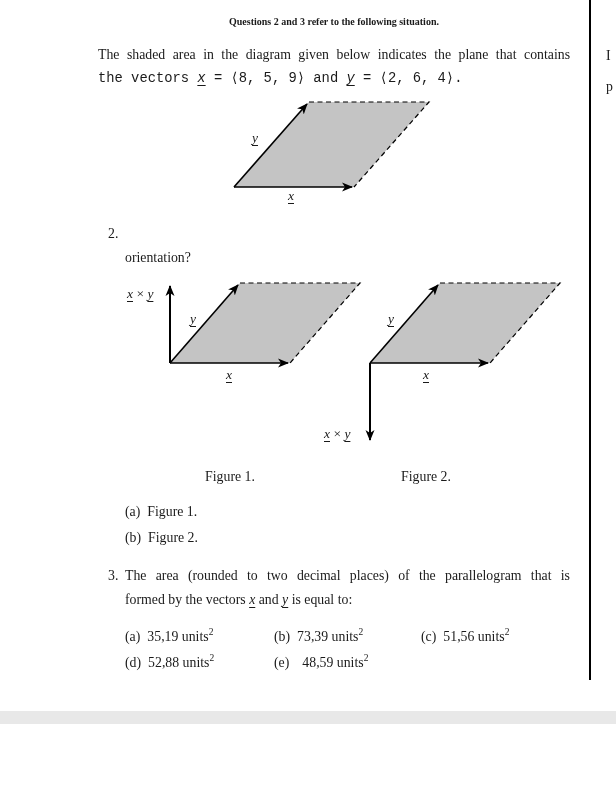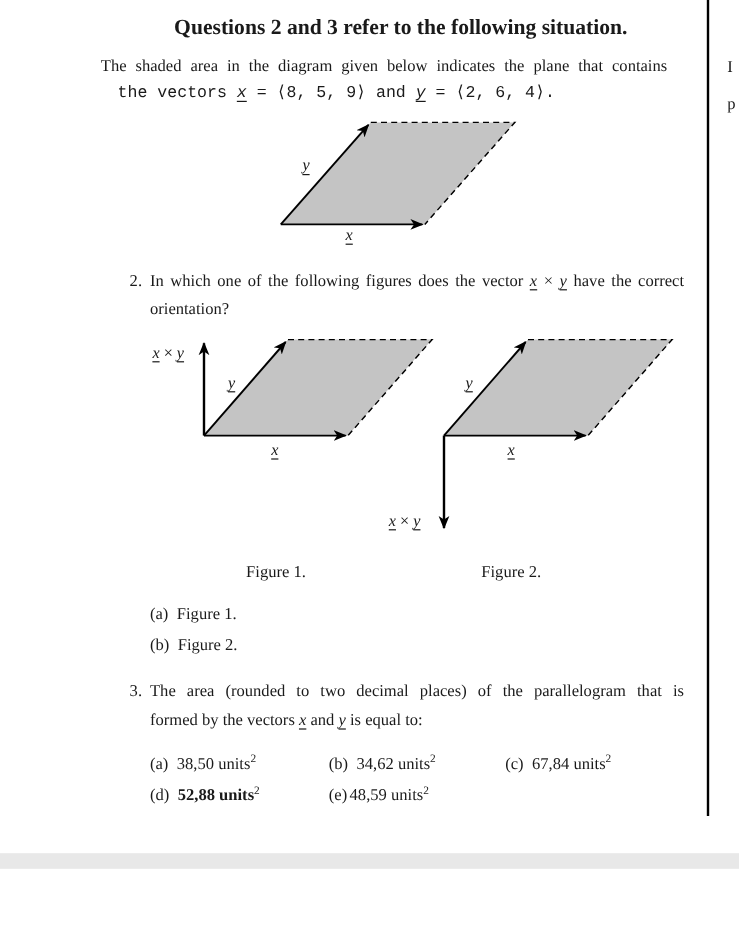--- a/index.html
+++ b/index.html
@@ -4,60 +4,59 @@
 <style>
   html, body { margin: 0; padding: 0; }
   body {
     width: 616px; height: 786px;
     background: #ffffff;
     font-family: "Liberation Serif", "DejaVu Serif", serif;
     color: #1a1a1a;
   }
   .page { position: relative; width: 616px; height: 786px; background: #fff; overflow: hidden; }
   .abs { position: absolute; }
-  .title { font-weight: bold; font-size: 18px; line-height: 18px; }
+  .title { font-weight: bold; font-size: 10px; line-height: 18px; }
   .bt { font-size: 13.8px; line-height: 18px; }
   .nw { white-space: nowrap; }
   .just { text-align: justify; text-align-last: justify; }
   .uvar { font-style: italic; text-decoration: underline; text-underline-offset: 2.5px; }
   .lbl { position: absolute; font-size: 13.5px; line-height: 15px; white-space: nowrap; }
   sup { font-size: 9.5px; vertical-align: super; line-height: 0; }
   .caption { font-size: 13.8px; text-align: center; }
   .vrule { background: #000; }
   .pagebar { background: #e8e8e8; }
   svg { display: block; }
 </style>
 </head>
 <body>
 
 <div class="page">
 
   <div class="abs title" style="left:98px; top:13px; width:472px; text-align:center;">Questions 2 and 3 refer to the following situation.</div>
 
-  <div class="abs bt just" style="left:84px; top:46px; width:472px;">The shaded area in the diagram given below indicates the plane that contains</div>
+  <div class="abs bt just" style="left:98px; top:46px; width:472px;">The shaded area in the diagram given below indicates the plane that contains</div>
   <div class="abs bt nw" style="left:98px; top:70px;font-family:Liberation Mono, monospace;"><span>the vectors </span><span class="uvar">x</span><span> = ⟨8, 5, 9⟩ and </span><span class="uvar">y</span><span> = ⟨2, 6, 4⟩.</span></div>
 
   <div class="abs" style="left:230px; top:98px; width:210px; height:110px;">
     <svg width="210" height="100" viewBox="0 0 210 100">
       <defs>
         <marker id="ah-main" markerWidth="12" markerHeight="10" refX="10" refY="5" orient="auto" markerUnits="userSpaceOnUse">
           <path d="M0,0.5 L11,5 L0,9.5 L3,5 Z" fill="#000"></path>
         </marker>
       </defs>
       <polygon points="4,89 124,89 199,4 79,4" fill="#c4c4c4"></polygon>
       <path d="M79,4 L199,4 L124,89" fill="none" stroke="#000" stroke-width="1.2" stroke-dasharray="5 3.5"></path>
       <line x1="4" y1="89" x2="122" y2="89" stroke="#000" stroke-width="1.6" marker-end="url(#ah-main)"></line>
       <line x1="4" y1="89" x2="77" y2="6" stroke="#000" stroke-width="1.6" marker-end="url(#ah-main)"></line>
     </svg>
     <span class="lbl uvar" style="left:22px; top:32px;">y</span>
     <span class="lbl uvar" style="left:58px; top:90px;">x</span>
   </div>
 
   <div class="abs bt" style="left:108px; top:225px;">2.</div>
-  <div class="abs bt just" style="left:125px; top:225px; width:445px;"><span>In which one of the following figures does the vector </span><span class="uvar">x</span><span> × </span><span class="uvar">y</span><span> have the correct</span></div>
   <div class="abs bt nw" style="left:125px; top:249px;font-family:Liberation Serif, serif;">orientation?</div>
 
   <div class="abs" style="left:120px; top:278px; width:250px; height:175px;">
     <svg width="250" height="175" viewBox="0 0 250 175">
       <defs>
         <marker id="ah-f1" markerWidth="12" markerHeight="10" refX="10" refY="5" orient="auto" markerUnits="userSpaceOnUse">
           <path d="M0,0.5 L11,5 L0,9.5 L3,5 Z" fill="#000"></path>
         </marker>
       </defs>
       <polygon points="50,85 170,85 240,5 120,5" fill="#c4c4c4"></polygon>
@@ -92,25 +91,25 @@
   <div class="abs caption" style="left:170px; top:469px; width:120px;">Figure 1.</div>
   <div class="abs caption" style="left:366px; top:469px; width:120px;">Figure 2.</div>
 
   <div class="abs bt nw" style="left:125px; top:503px;"><span>(a)</span><span style="margin-left:7px;">Figure 1.</span></div>
   <div class="abs bt nw" style="left:125px; top:529px;"><span>(b)</span><span style="margin-left:7px;">Figure 2.</span></div>
 
   <div class="abs bt" style="left:108px; top:567px;">3.</div>
   <div class="abs bt nw" style="left:125px; top:591px;"><span>formed by the vectors </span><span class="uvar">x</span><span> and </span><span class="uvar">y</span><span> is equal to:</span></div>
   <div class="abs bt just" style="left:125px; top:567px; width:445px;">The area (rounded to two decimal places) of the parallelogram that is</div>
 
-  <div class="abs bt nw" style="left:125px; top:628px;"><span>(a)</span><span style="margin-left:7px;">38,50 units</span><sup>2</sup></div>
-  <div class="abs bt nw" style="left:274px; top:628px;"><span>(b)</span><span style="margin-left:7px;">34,62 units</span><sup>2</sup></div>
-  <div class="abs bt nw" style="left:421px; top:628px;"><span>(c)</span><span style="margin-left:7px;">67,84 units</span><sup>2</sup></div>
-  <div class="abs bt nw" style="left:125px; top:654px;"><span>(d)</span><span style="margin-left:7px;font-weight:bold;">52,88 units</span><sup>2</sup></div>
-  <div class="abs bt nw" style="left:274px; top:654px;"><span>(e)</span><span style="margin-left:2px;">48,59 units</span><sup>2</sup></div>
+  <div class="abs bt nw" style="left:125px; top:628px;"><span>(a)</span><span style="margin-left:7px;">35,19 units</span><sup>2</sup></div>
+  <div class="abs bt nw" style="left:274px; top:628px;"><span>(b)</span><span style="margin-left:7px;">73,39 units</span><sup>2</sup></div>
+  <div class="abs bt nw" style="left:421px; top:628px;"><span>(c)</span><span style="margin-left:7px;">51,56 units</span><sup>2</sup></div>
+  <div class="abs bt nw" style="left:125px; top:654px;"><span>(d)</span><span style="margin-left:7px;">52,88 units</span><sup>2</sup></div>
+  <div class="abs bt nw" style="left:274px; top:654px;"><span>(e)</span><span style="margin-left:13px;">48,59 units</span><sup>2</sup></div>
 
   <div class="abs vrule" style="left:589px; top:0; width:2px; height:680px;"></div>
   <div class="abs bt" style="left:606px; top:47px;">I</div>
   <div class="abs bt" style="left:606px; top:78px;">p</div>
 
   <div class="abs pagebar" style="left:0; top:711px; width:616px; height:13px;"></div>
 
 </div>
 
 </body></html>

